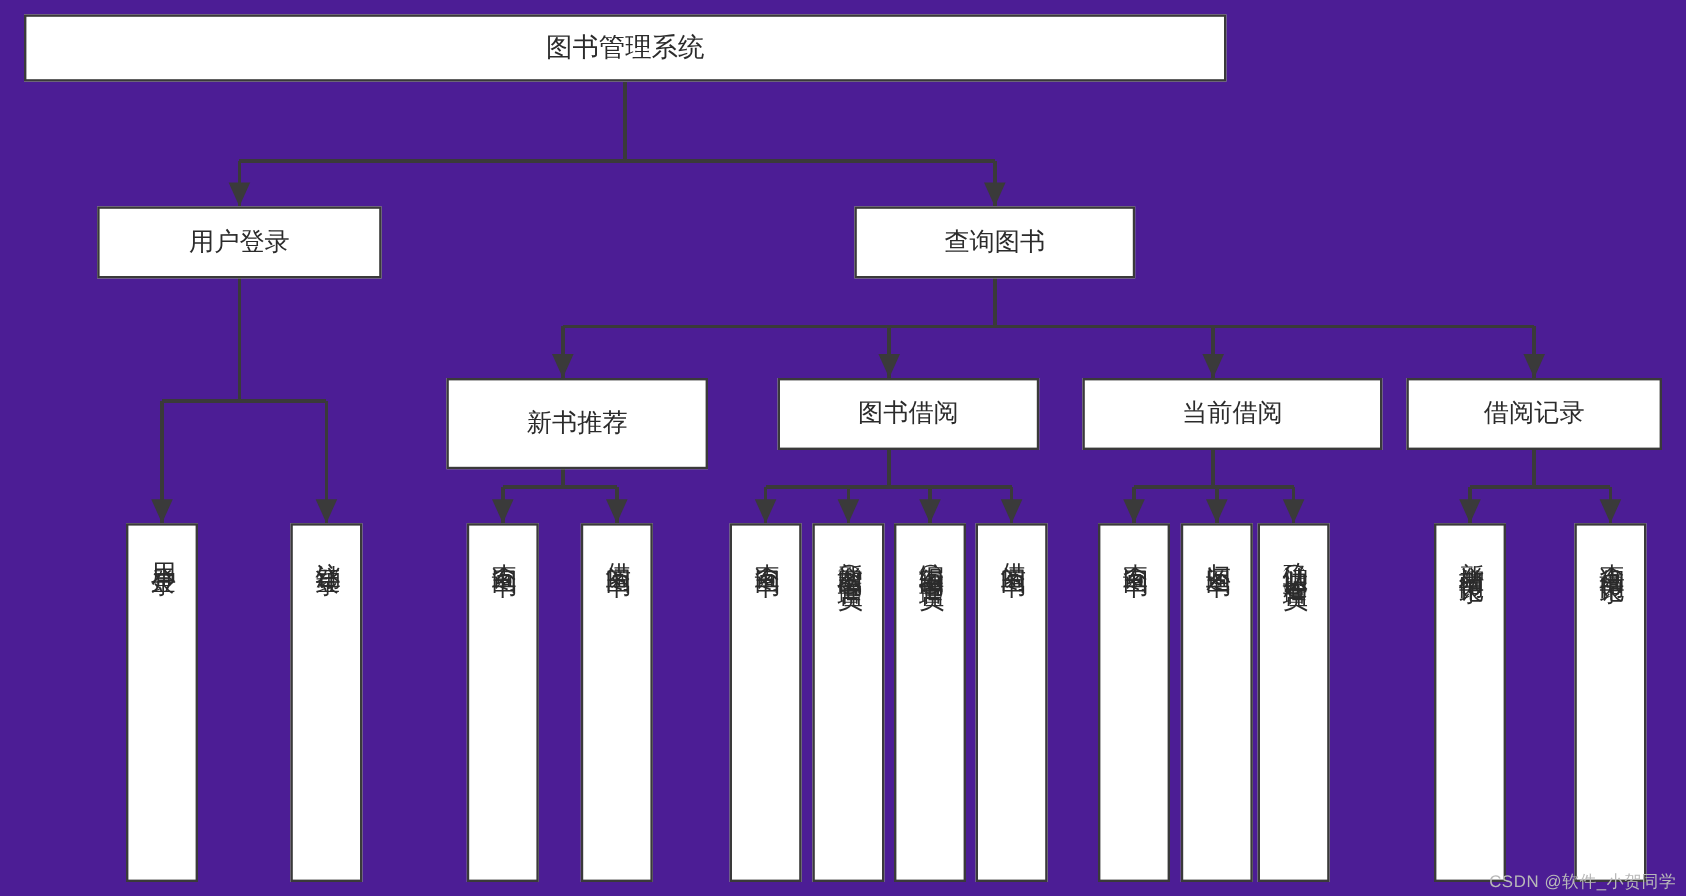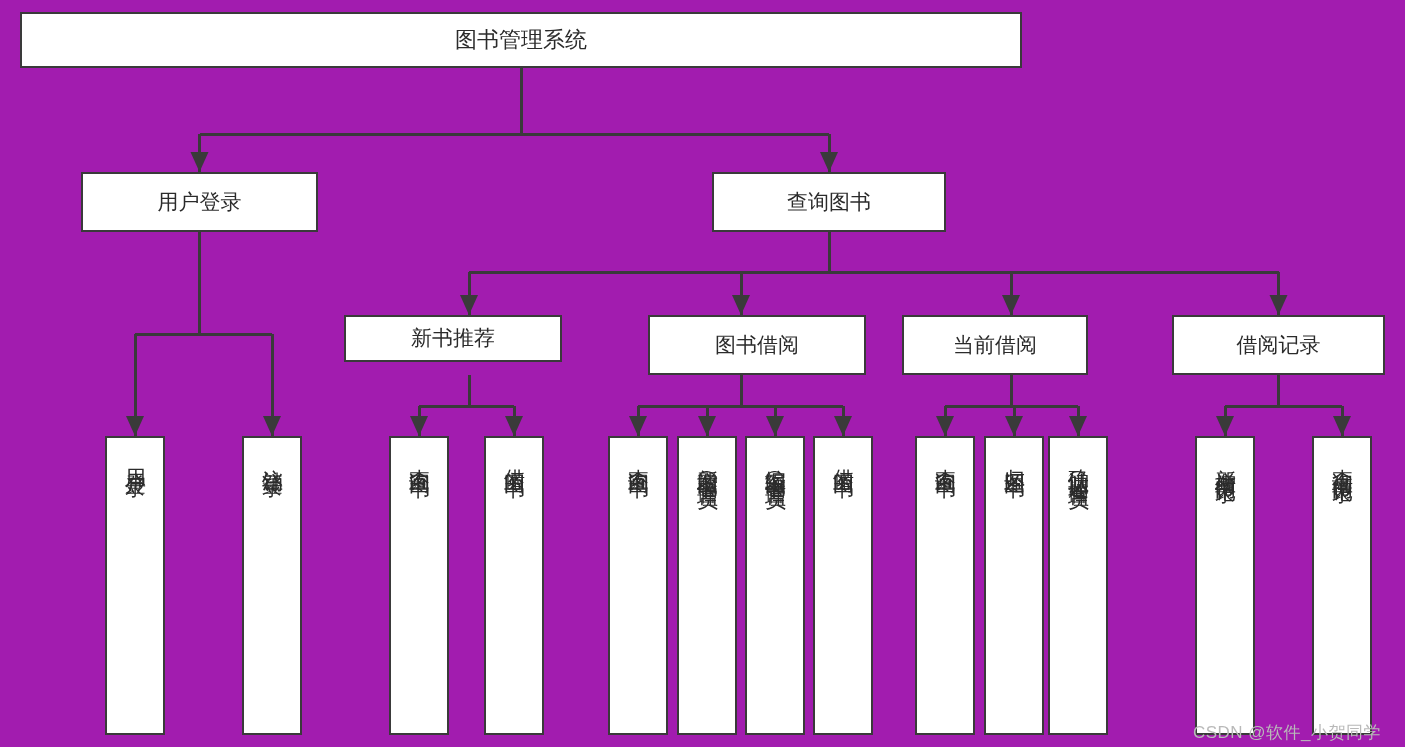--- a/index.html
+++ b/index.html
@@ -7,21 +7,21 @@
     padding: 0;
     background: #ffffff;
   }
   body {
     font-family: "Liberation Sans", "DejaVu Sans", sans-serif;
   }
   #canvas {
     position: relative;
     width: 1405px;
     height: 747px;
-    background: #a21caf;
+    background: #4c1d95;
     overflow: hidden;
     text-decoration: underline;
   }
   #edges {
     position: absolute;
     left: 0;
     top: 0;
     width: 1405px;
     height: 747px;
   }
@@ -52,23 +52,23 @@
     font-size: 21px;
     writing-mode: vertical-rl;
     text-orientation: upright;
     letter-spacing: 3px;
   }
   .node.root .node-label {
     font-size: 22px;
   }
   #watermark {
     position: absolute;
-    right: 24px;
+    right: 8px;
     bottom: 3px;
-    font-size: 17px;
+    font-size: 14px;
     color: #b9b9b9;
     letter-spacing: 0.5px;
     white-space: nowrap;
   }
 </style>
 </head>
 <body>
 
 <div id="canvas">
 
@@ -130,27 +130,27 @@
   <div id="nodes-layer">
       <div class="node horizontal root" style="left: 20px; top: 12px; width: 1002px; height: 56px;">
         <span class="node-label">图书管理系统</span>
       </div>
       <div class="node horizontal" style="left: 81px; top: 172px; width: 237px; height: 60px;">
         <span class="node-label">用户登录</span>
       </div>
       <div class="node horizontal" style="left: 712px; top: 172px; width: 234px; height: 60px;">
         <span class="node-label">查询图书</span>
       </div>
-      <div class="node horizontal" style="left: 344px; top: 315px; width: 218px; height: 47px; align-items: center;">
+      <div class="node horizontal" style="left: 372px; top: 315px; width: 218px; height: 76px; align-items: center;">
         <span class="node-label">新书推荐</span>
       </div>
       <div class="node horizontal" style="left: 648px; top: 315px; width: 218px; height: 60px;">
         <span class="node-label">图书借阅</span>
       </div>
-      <div class="node horizontal" style="left: 902px; top: 315px; width: 186px; height: 60px;">
+      <div class="node horizontal" style="left: 902px; top: 315px; width: 250px; height: 60px;">
         <span class="node-label">当前借阅</span>
       </div>
       <div class="node horizontal" style="left: 1172px; top: 315px; width: 213px; height: 60px;">
         <span class="node-label">借阅记录</span>
       </div>
       <div class="node vertical" style="left: 105px; top: 436px; width: 60px; height: 299px;">
         <span class="node-label">用户登录</span>
       </div>
       <div class="node vertical" style="left: 242px; top: 436px; width: 60px; height: 299px;">
         <span class="node-label">注销登录</span>

